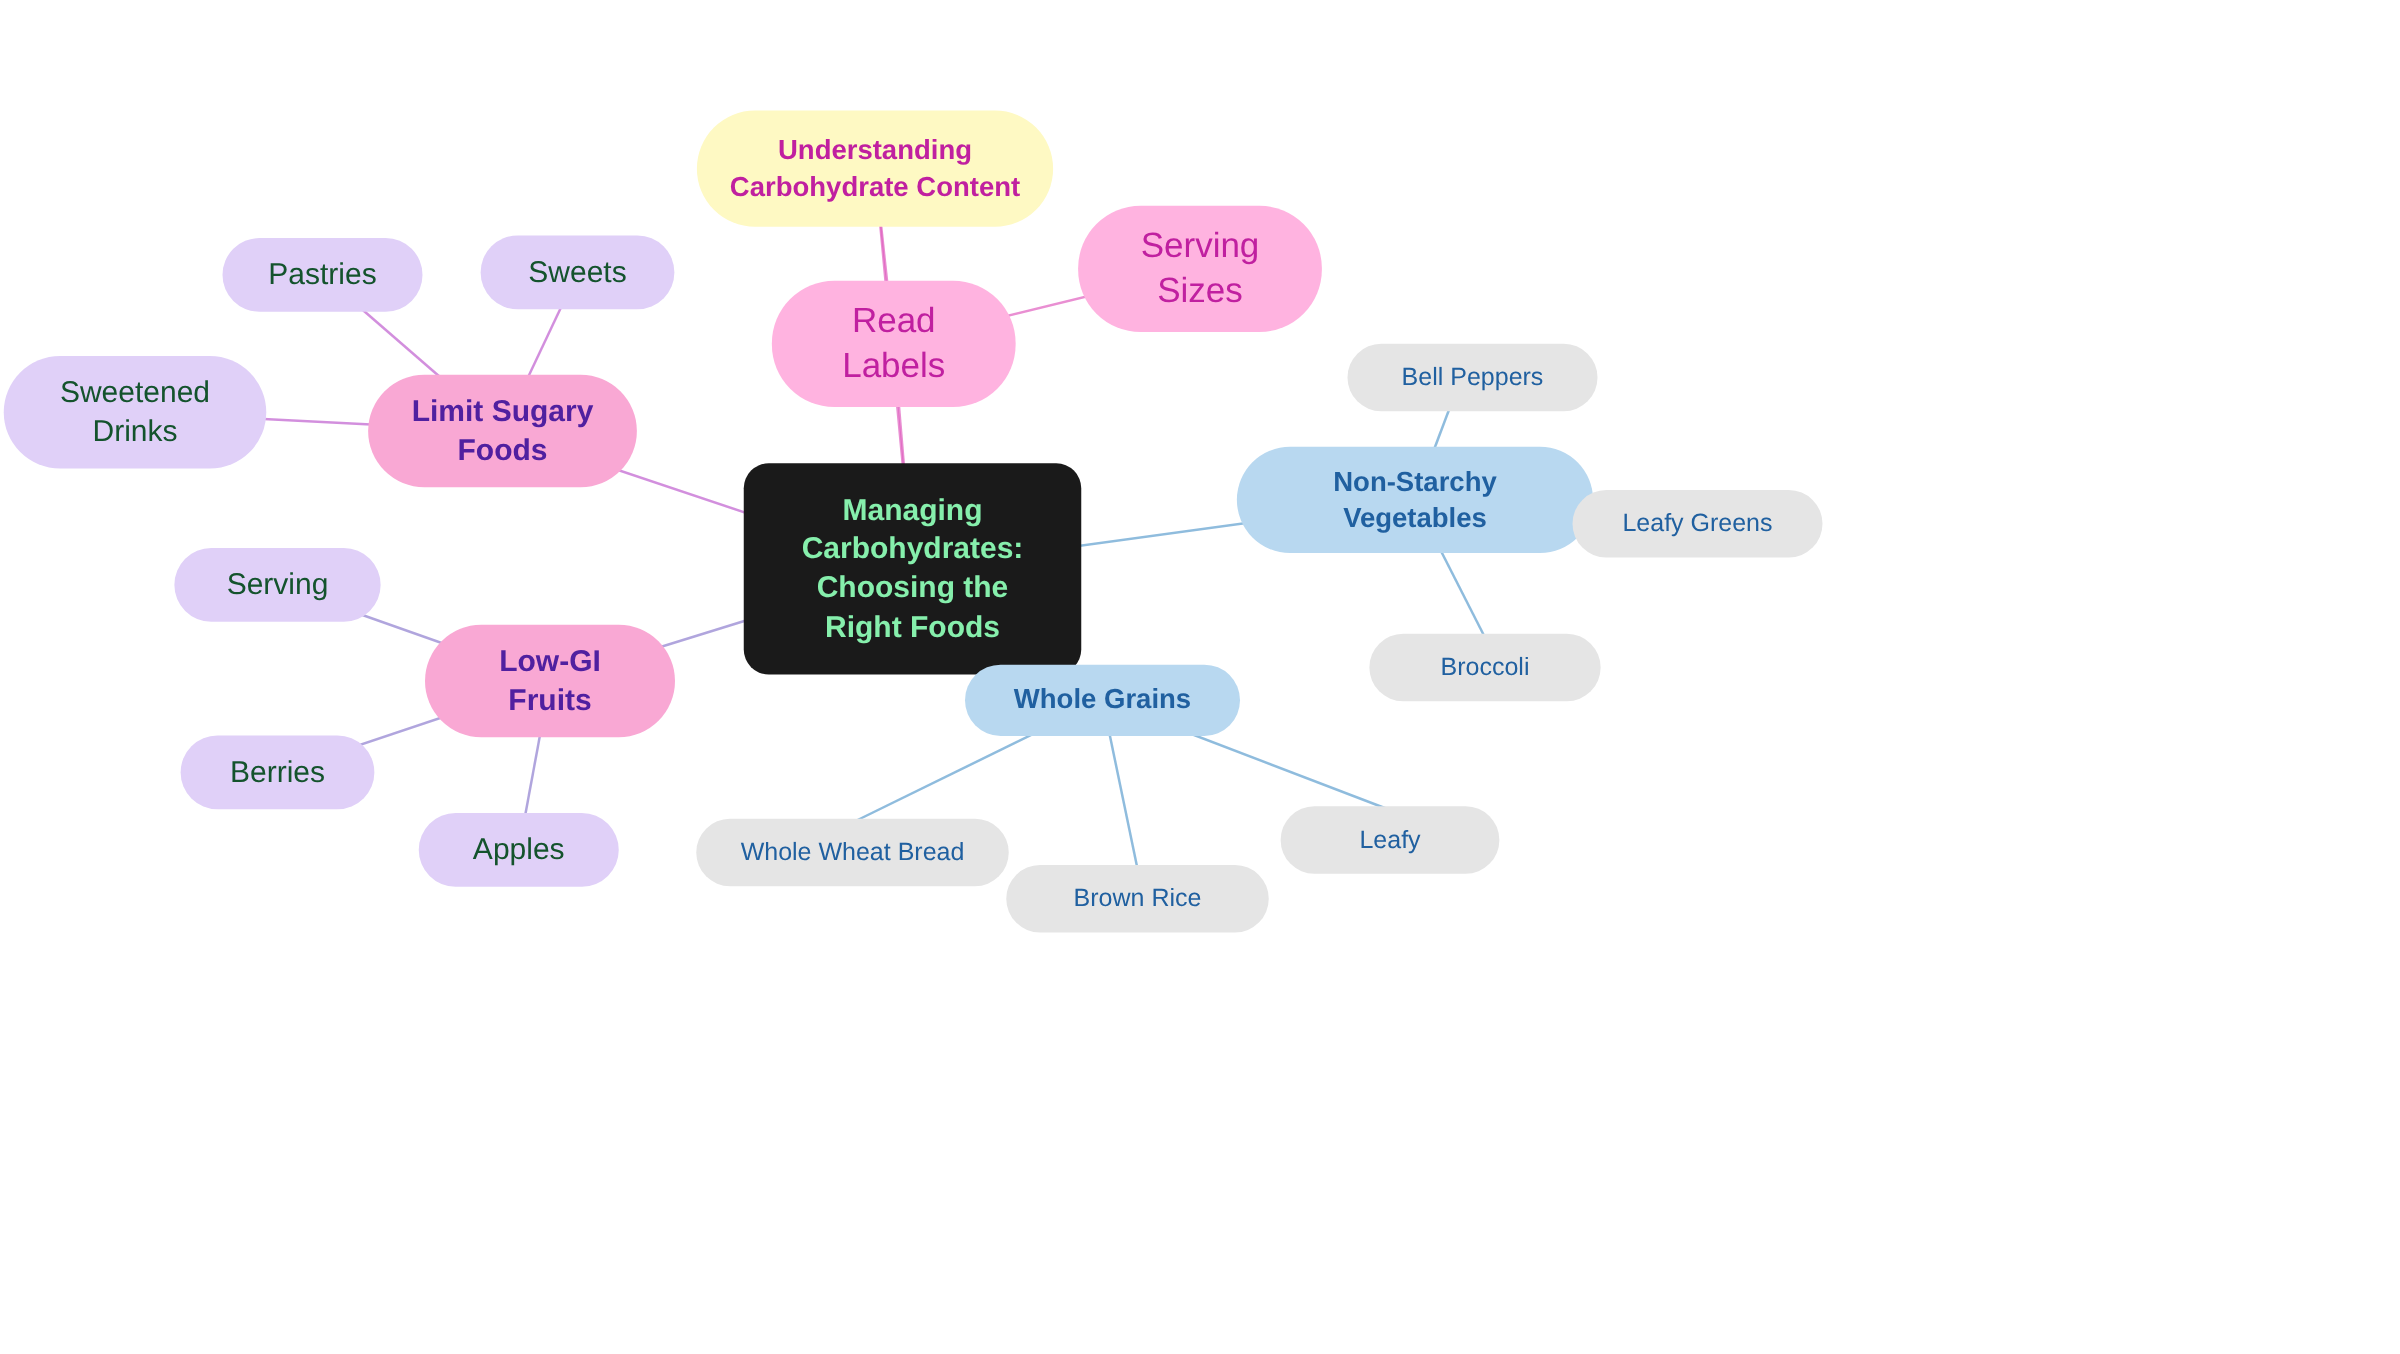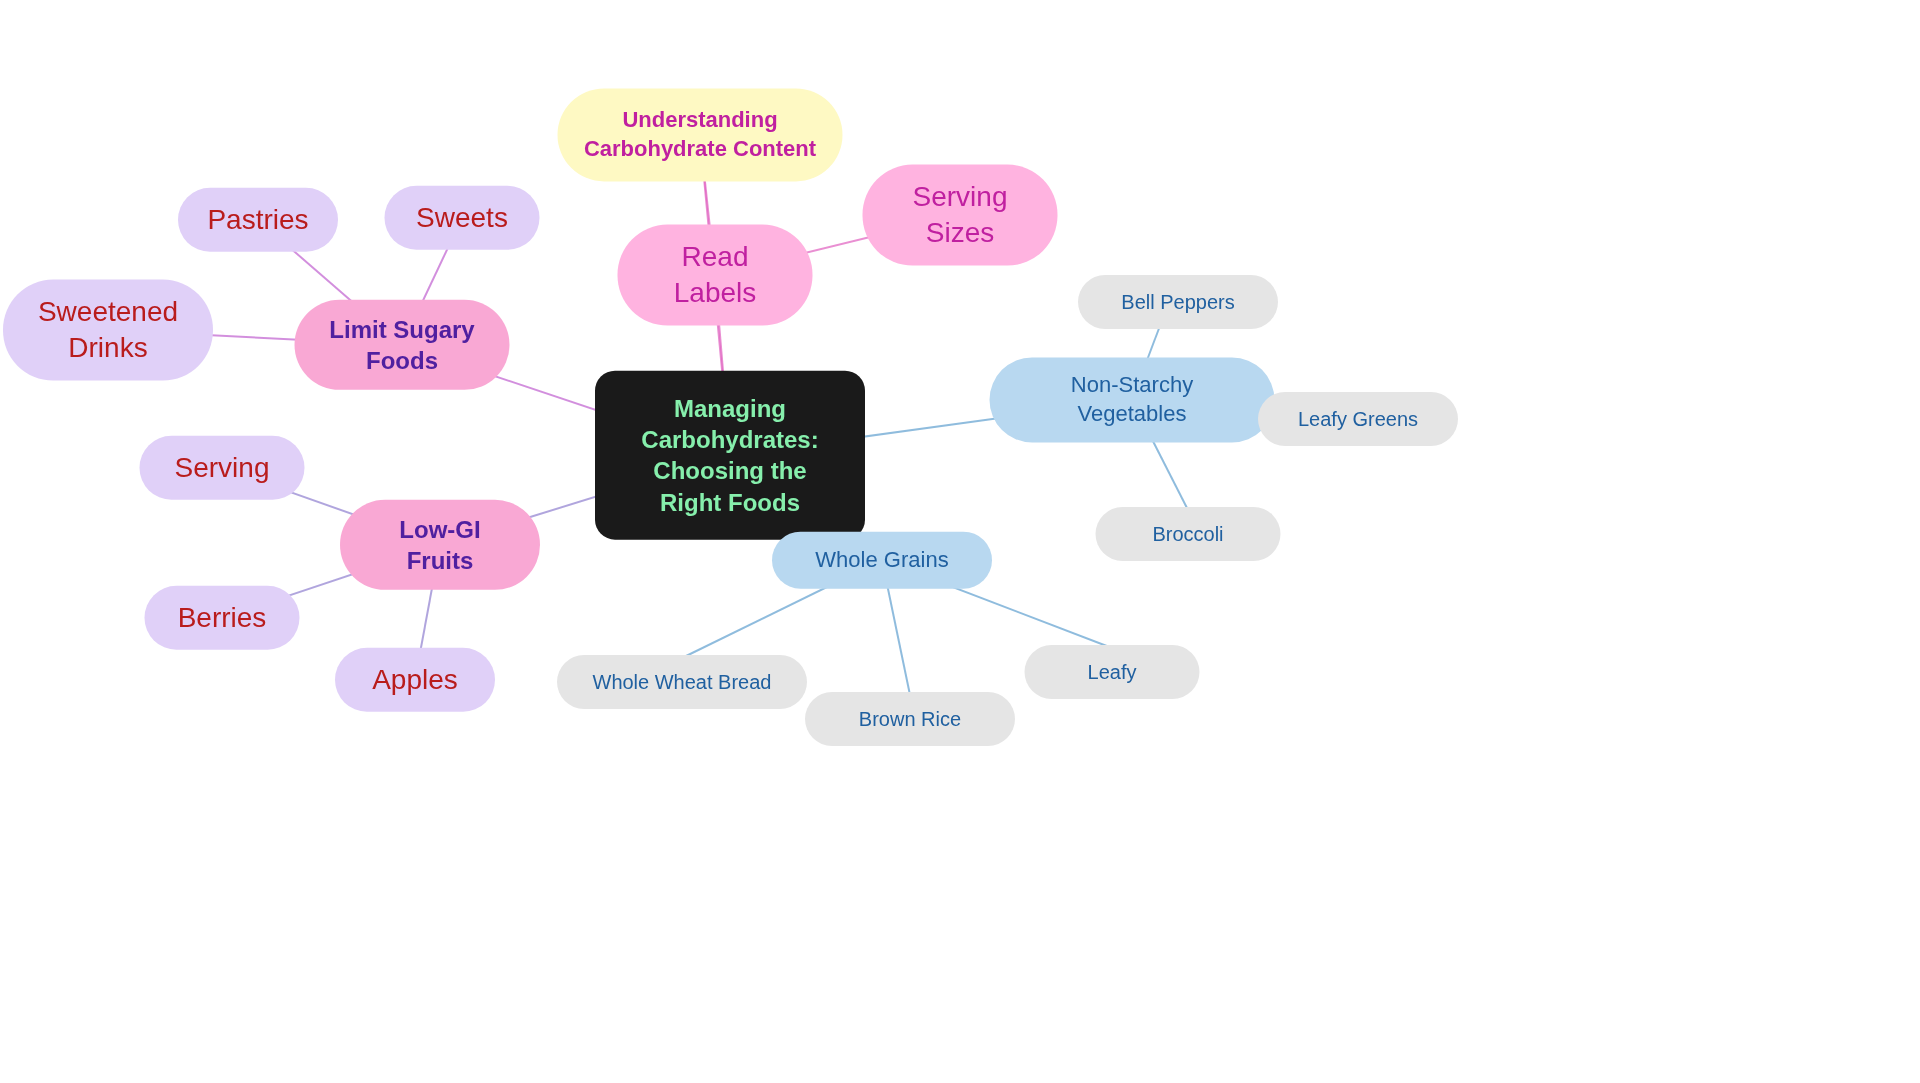--- a/index.html
+++ b/index.html
@@ -49,29 +49,29 @@
     }
     .node-purple-large {
       background: #f9a8d4;
       color: #5020a0;
       font-size: 24px;
       font-weight: 600;
       width: 220px;
     }
     .node-purple-small {
       background: #e0d0f8;
-      color: #b91c1c;
-      font-size: 28px;
+      color: #14532d;
+      font-size: 24px;
       width: 180px;
     }
     .node-blue-large {
       background: #b8d8f0;
       color: #2060a0;
       font-size: 22px;
-      font-weight: 400;
+      font-weight: 700;
       width: 240px;
     }
     .node-blue-small {
       background: #e5e5e5;
       color: #2060a0;
       font-size: 20px;
       width: 200px;
       margin-top: 24px;
     }
     svg.connections {

